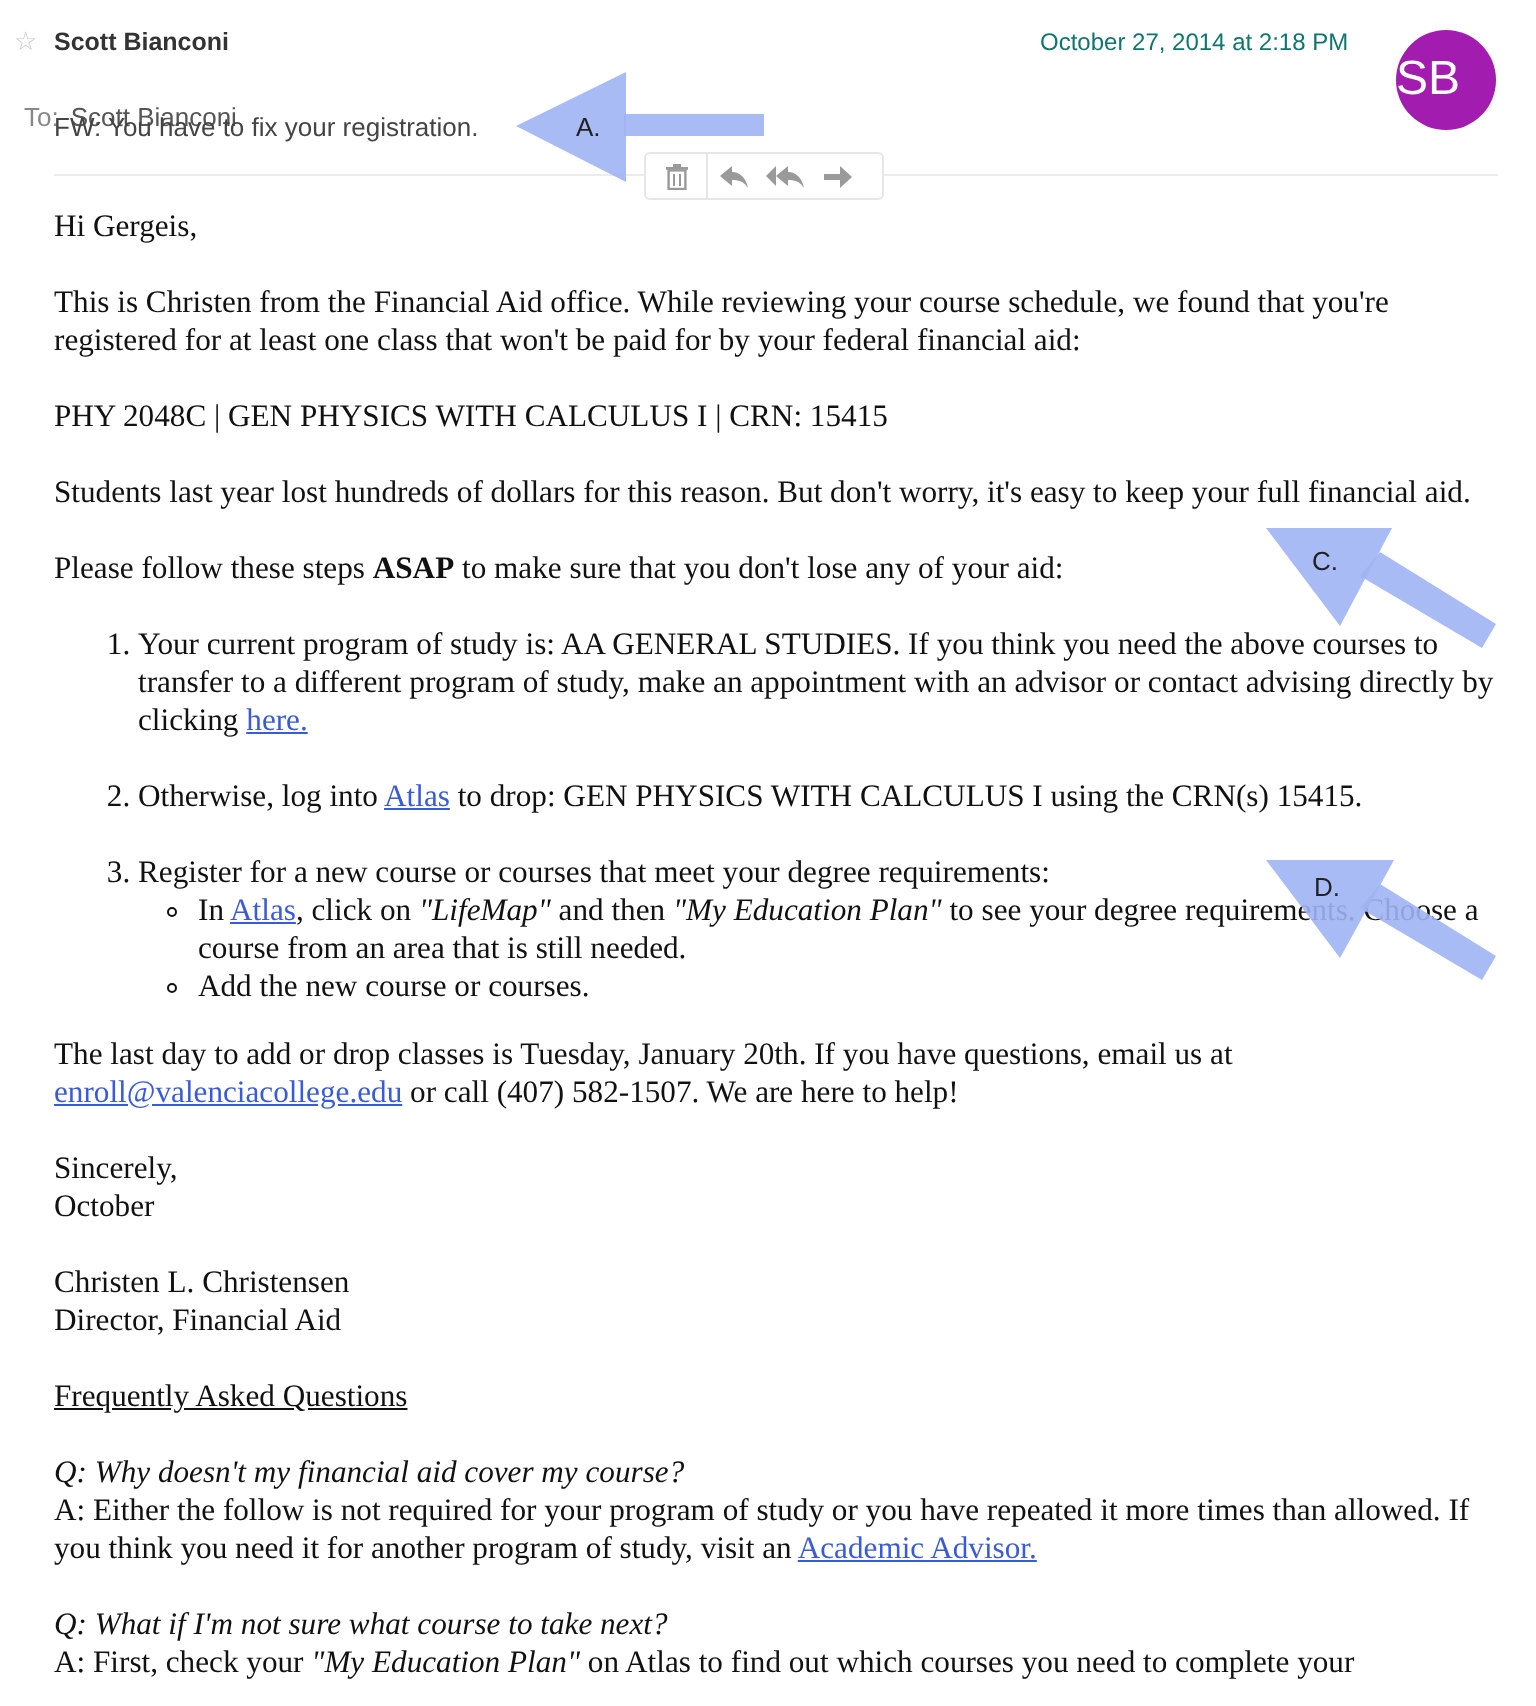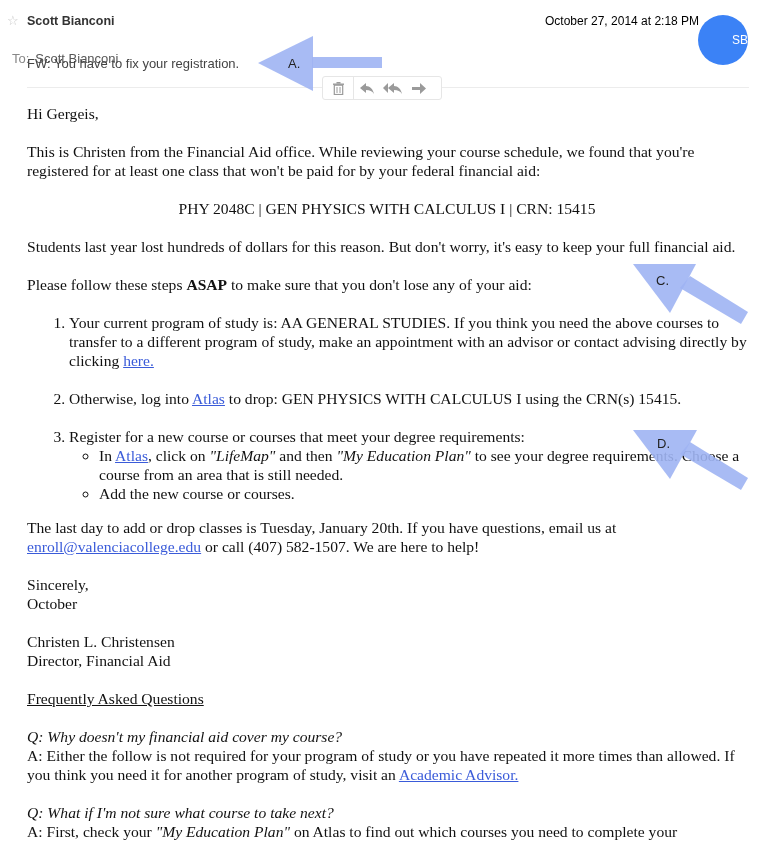--- a/index.html
+++ b/index.html
@@ -3,29 +3,29 @@
 <meta charset="utf-8">
 <style>
   html, body { margin:0; padding:0; background:#ffffff; }
   body { width:768px; height:853px; position:relative; overflow:hidden; }
   .hdr { position:absolute; left:0; top:0; width:768px; height:100px; font-family:"Liberation Sans", sans-serif; }
   .star { position:absolute; left:7px; top:13px; font-size:13px; color:#c8c8c8; }
   .sender { position:absolute; left:27px; top:14px; font-size:12.5px; font-weight:bold; color:#333; }
   .to { position:absolute; left:12px; top:35px; font-size:13px; color:#555;margin-top:16px; }
   .to .lbl { color:#888; margin-right:6px; }
   .subject { position:absolute; left:27px; top:56px; font-size:13px; color:#444; }
-  .date { position:absolute; left:545px; top:14px; font-size:12px; color:#000000; }
-  .avatar { position:absolute; left:698px; top:15px; width:50px; height:50px; border-radius:50%; background:#3b82f6; color:#fff; font-size:12px; text-align:right; line-height:50px; }
+  .date { position:absolute; left:520px; top:14px; font-size:12px; color:#0f766e; }
+  .avatar { position:absolute; left:698px; top:15px; width:50px; height:50px; border-radius:50%; background:#a21caf; color:#fff; font-size:24px; text-align:left; line-height:50px; }
   .hr { position:absolute; left:27px; top:87px; width:722px; height:1px; background:#ececec; }
   .toolbar { position:absolute; left:322px; top:76px; width:118px; height:22px; background:#fff; border:1px solid #e6e6e6; border-radius:3px; display:flex; align-items:center; }
   .tb { width:26px; height:22px; display:flex; align-items:center; justify-content:center; color:#9a9a9a; font-size:14px; cursor:pointer; }
   .tb.trash { border-right:1px solid #e6e6e6; width:30px; }
   .body { position:absolute; left:27px; top:104px; width:720px; font-family:"Liberation Serif", serif; font-size:15.6px; color:#111; line-height:19px; }
   .body p { margin:0 0 19px 0; }
-  .center { text-align:center; }
+  .center { text-align:left; }
   a { color:#3a5bd9; text-decoration:underline; }
   ol { margin:0 0 0 0; padding-left:42px; }
   ol li { margin-bottom:19px; }
   ul.sub { margin:0; padding-left:30px; list-style:circle; }
   ul.sub li { margin-bottom:0; }
   .faq-title { text-align:left; text-decoration:underline; }
   .arrows { position:absolute; left:0; top:0; width:768px; height:853px; pointer-events:none; }
   .arrows text { font-family:"Liberation Sans", sans-serif; font-size:13px; fill:#222; }
 </style>
 </head>

